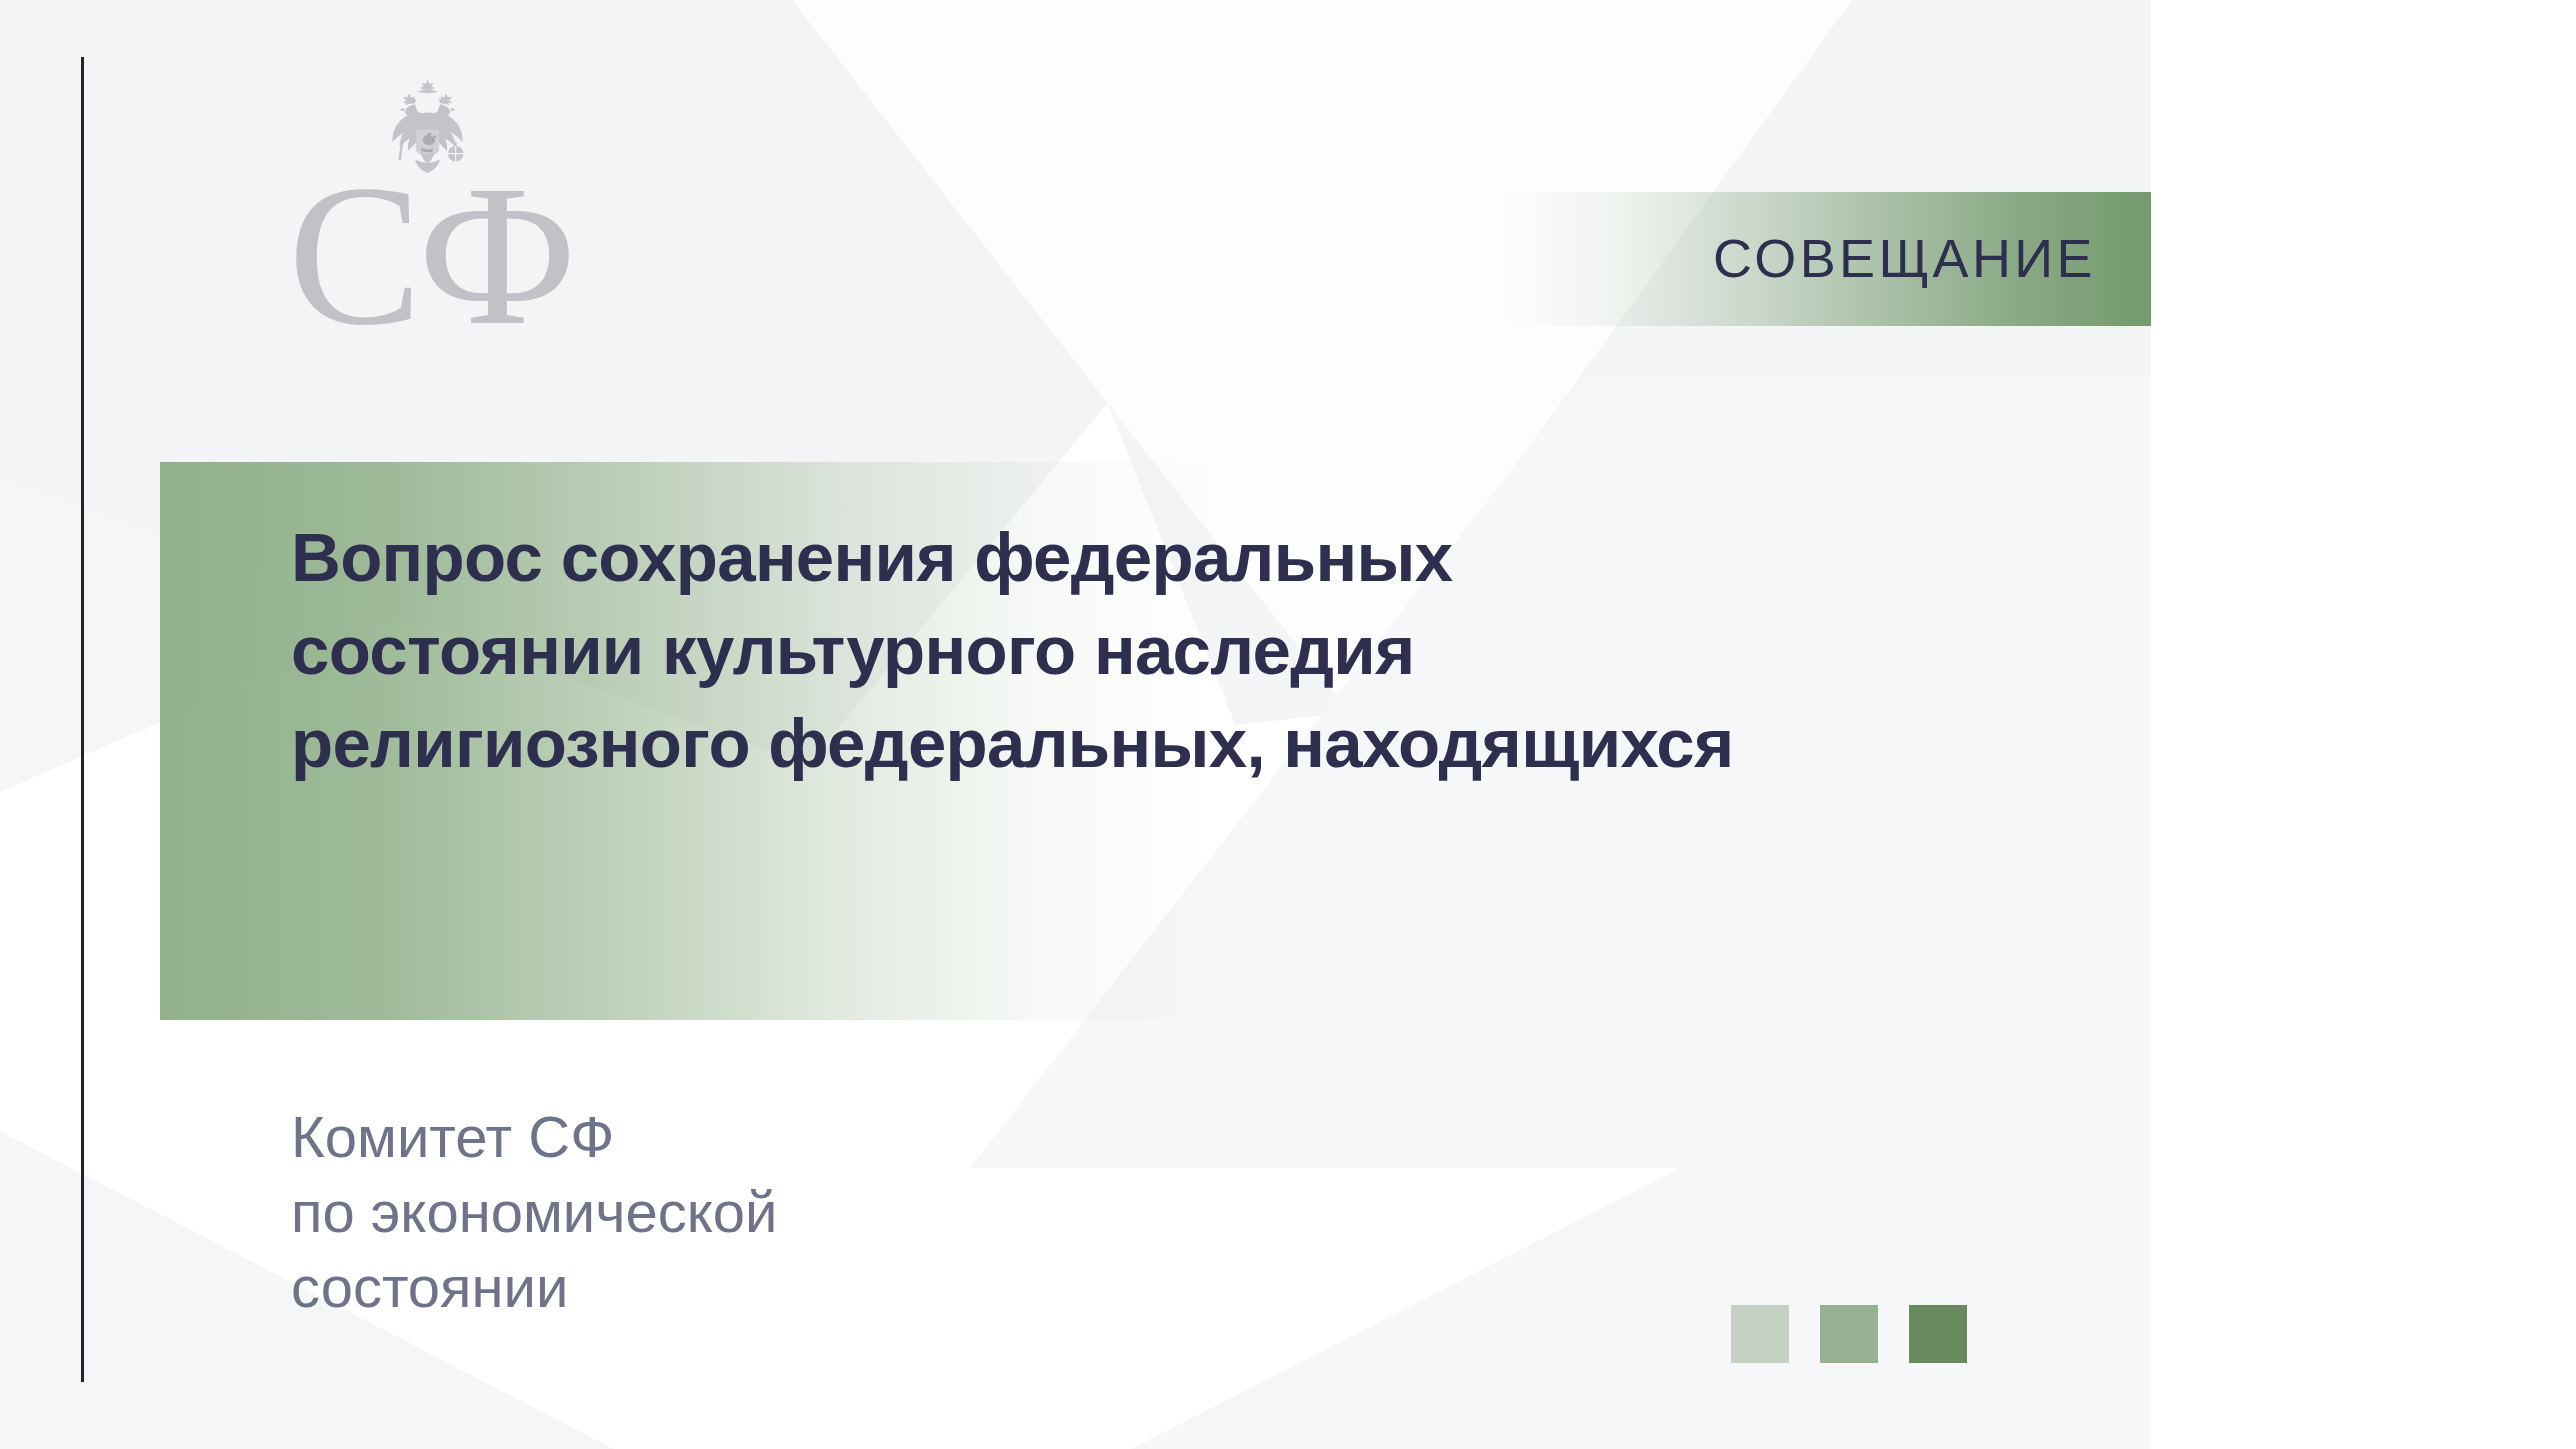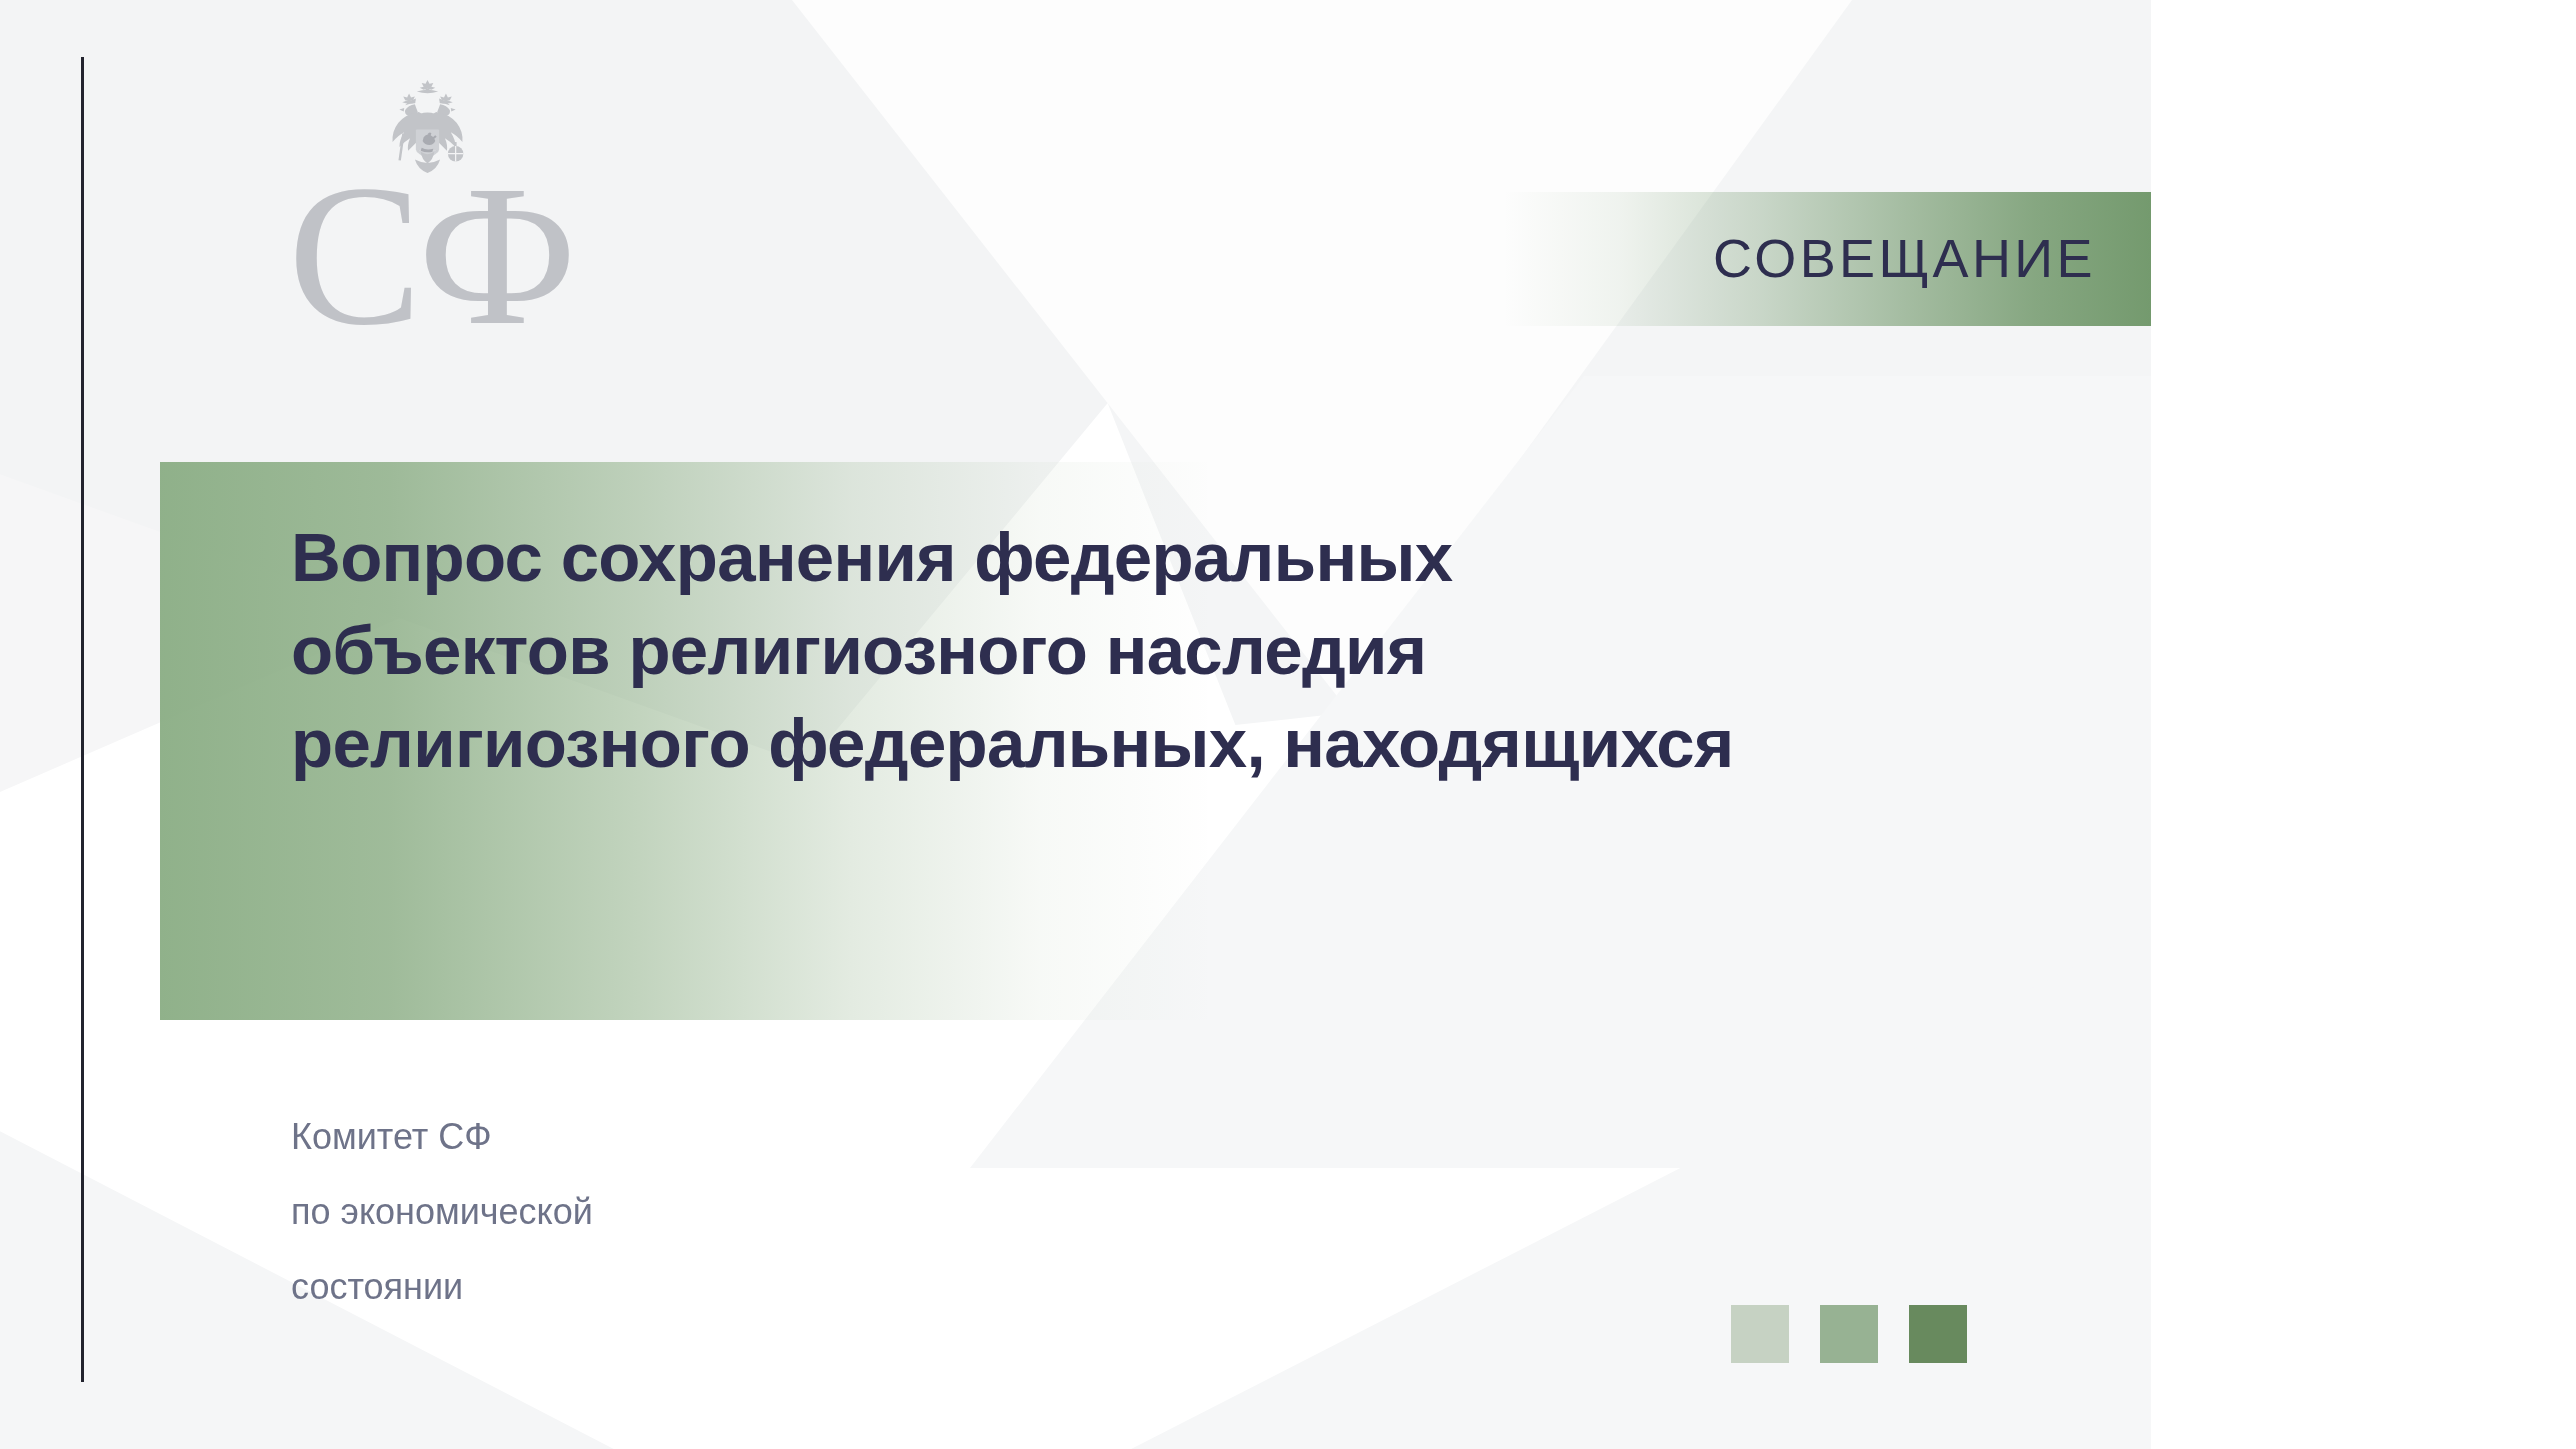--- a/index.html
+++ b/index.html
@@ -178,21 +178,21 @@
     letter-spacing: -0.7px;
   }
 
   .title-text .tline { display: block; white-space: nowrap; }
 
   
   .subtitle {
     position: absolute;
     left: 291px;
     top: 1099px;
-    font-size: 36px;
+    font-size: 58px;
     font-weight: 400;
     line-height: 75px;
     color: #6e7389;
   }
 
   .subtitle .sline { display: block; white-space: nowrap; }
 
   
   .swatches {
     position: absolute;
@@ -276,21 +276,21 @@
     <div class="logo-letters">СФ</div>
   </div>
 
   <div class="header-band"></div>
   <div class="header-label">СОВЕЩАНИЕ</div>
 
   <div class="title-slab"></div>
 
   <div class="title-text">
     <span class="tline">Вопрос сохранения федеральных</span>
-    <span class="tline">объектов религиозного наследия</span>
+    <span class="tline">состоянии культурного наследия</span>
     <span class="tline">религиозного федеральных, находящихся</span>
   </div>
 
   <div class="subtitle">
     <span class="sline">Комитет СФ</span>
     <span class="sline">по экономической</span>
     <span class="sline">состоянии</span>
   </div>
 
   <div class="swatches">

